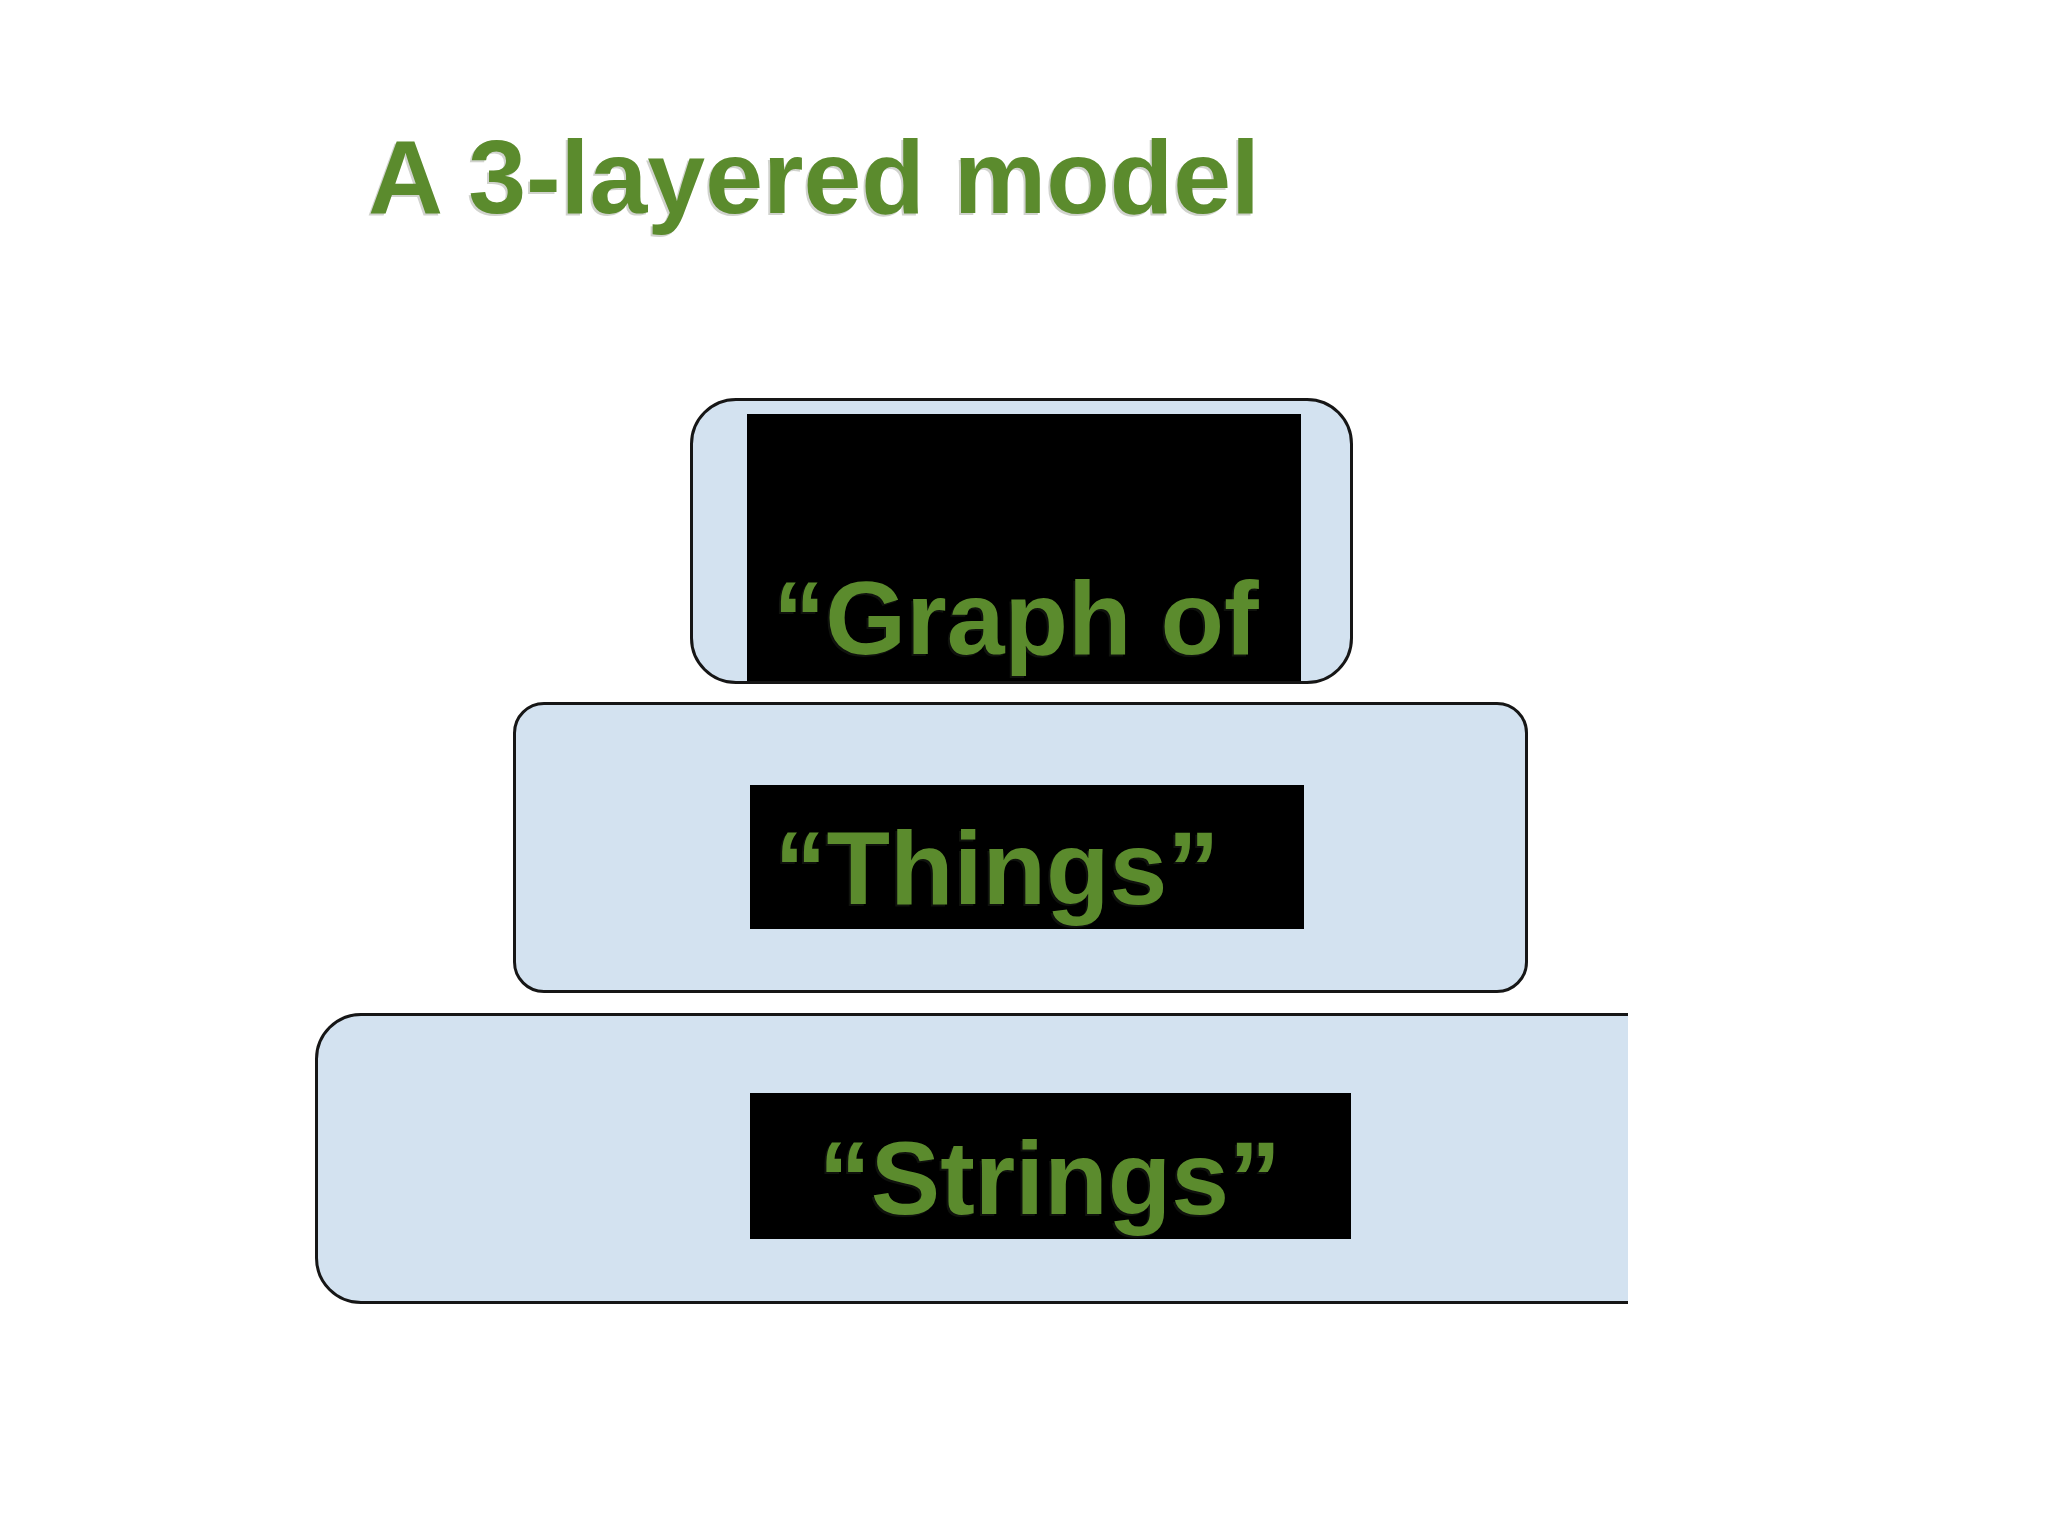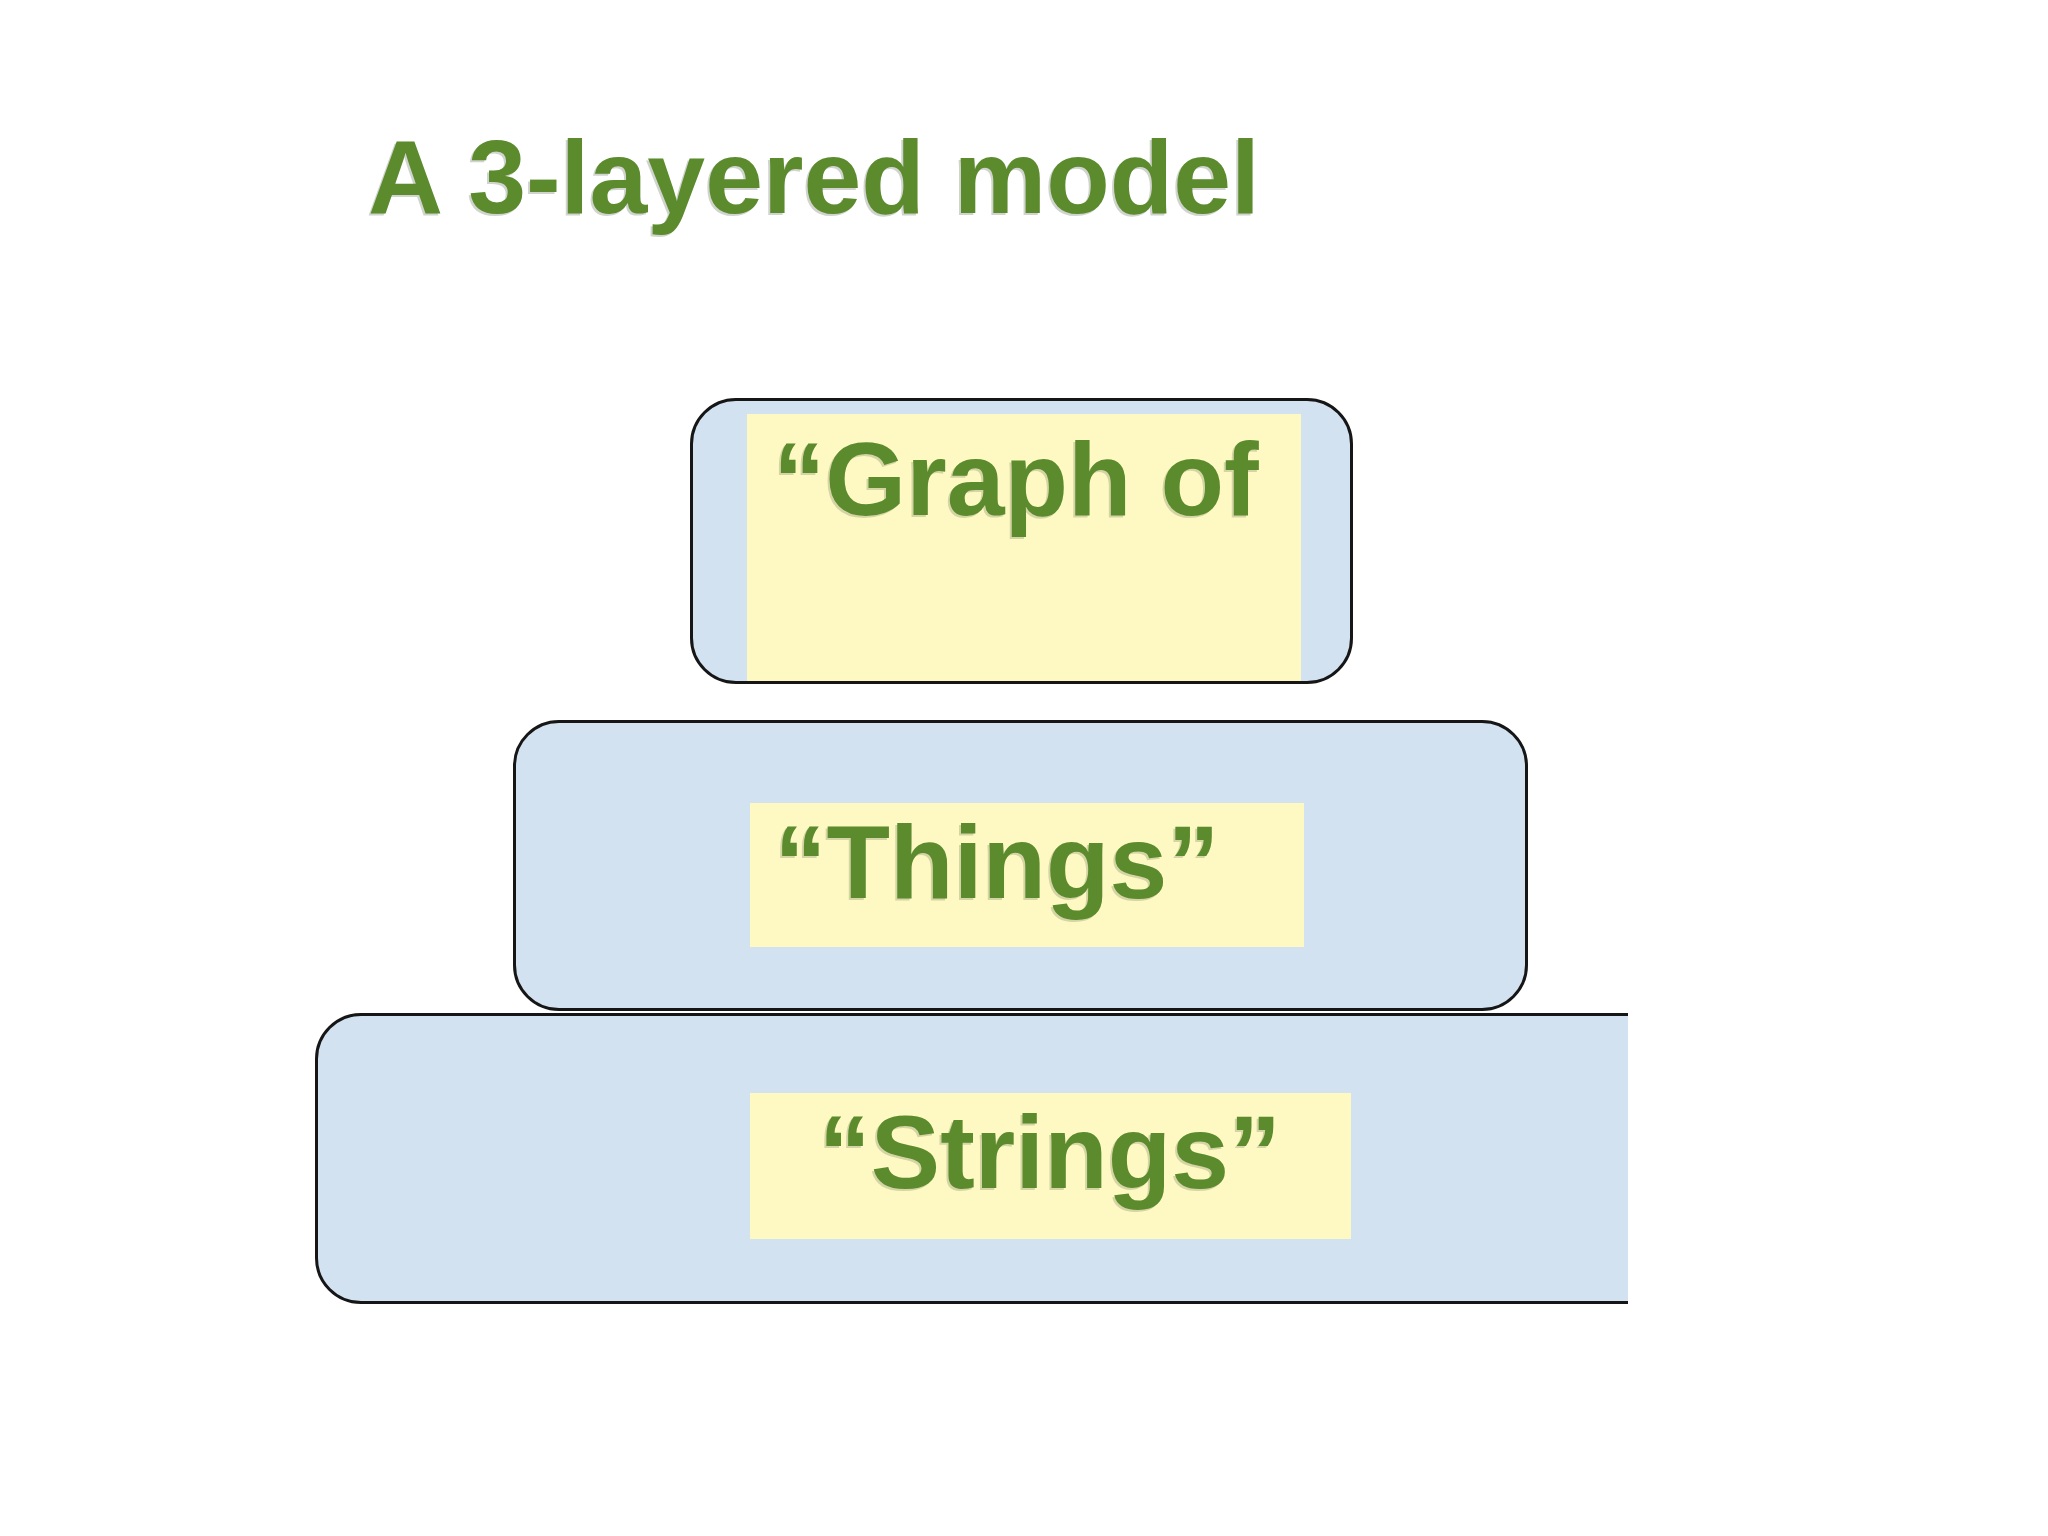--- a/index.html
+++ b/index.html
@@ -31,28 +31,28 @@
   }
   .layer {
     position: absolute;
     background: #d3e2f0;
     border: 3px solid #161616;
     border-radius: 46px;
     box-sizing: border-box;
     overflow: hidden;
   }
   .layer-top    { left: 690px; top: 398px;  width: 663px;  height: 286px; }
-  .layer-mid    { left: 513px; top: 720px;  width: 1015px; height: 291px; }
+  .layer-mid    { left: 513px; top: 702px;  width: 1015px; height: 291px; border-radius: 31px; }
   .layer-bottom { left: 315px; top: 1013px; width: 1413px; height: 291px; }
 
   .highlight {
     position: absolute;
-    background: #fef9c3;
+    background: #000000;
     display: flex;
-    align-items: flex-start;
+    align-items: flex-end;
     justify-content: center;
   }
   
   .hl-top    { left: 54px;  top: 13px; width: 554px; height: 269px; }
   .hl-mid    { left: 234px; top: 80px; width: 554px; height: 144px; }
   .hl-bottom { left: 432px; top: 77px; width: 554px; height: 146px; padding-left: 47px; }
 
   .layer-text {
     font-size: 104px;
     font-weight: bold;

